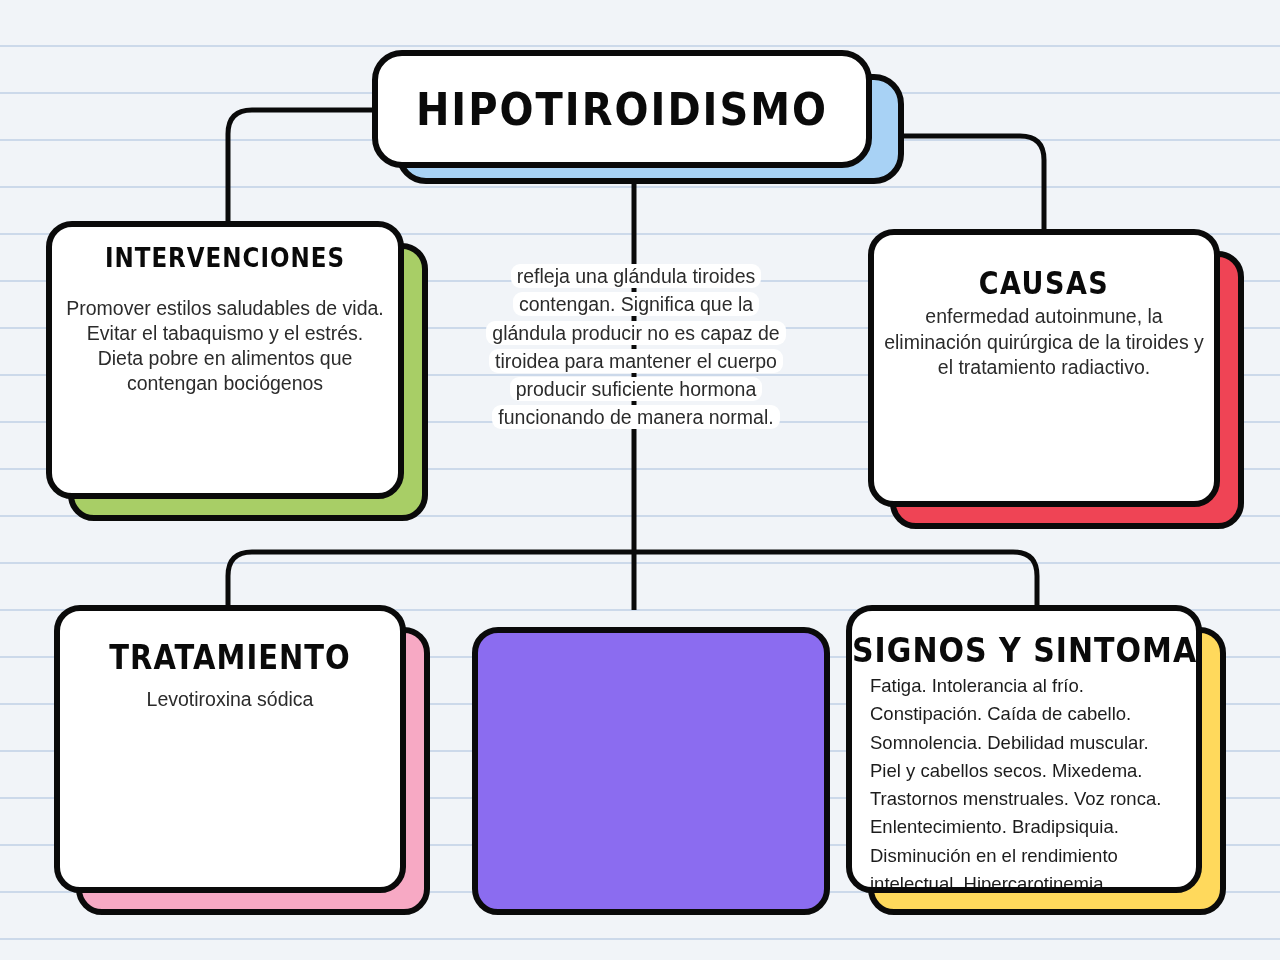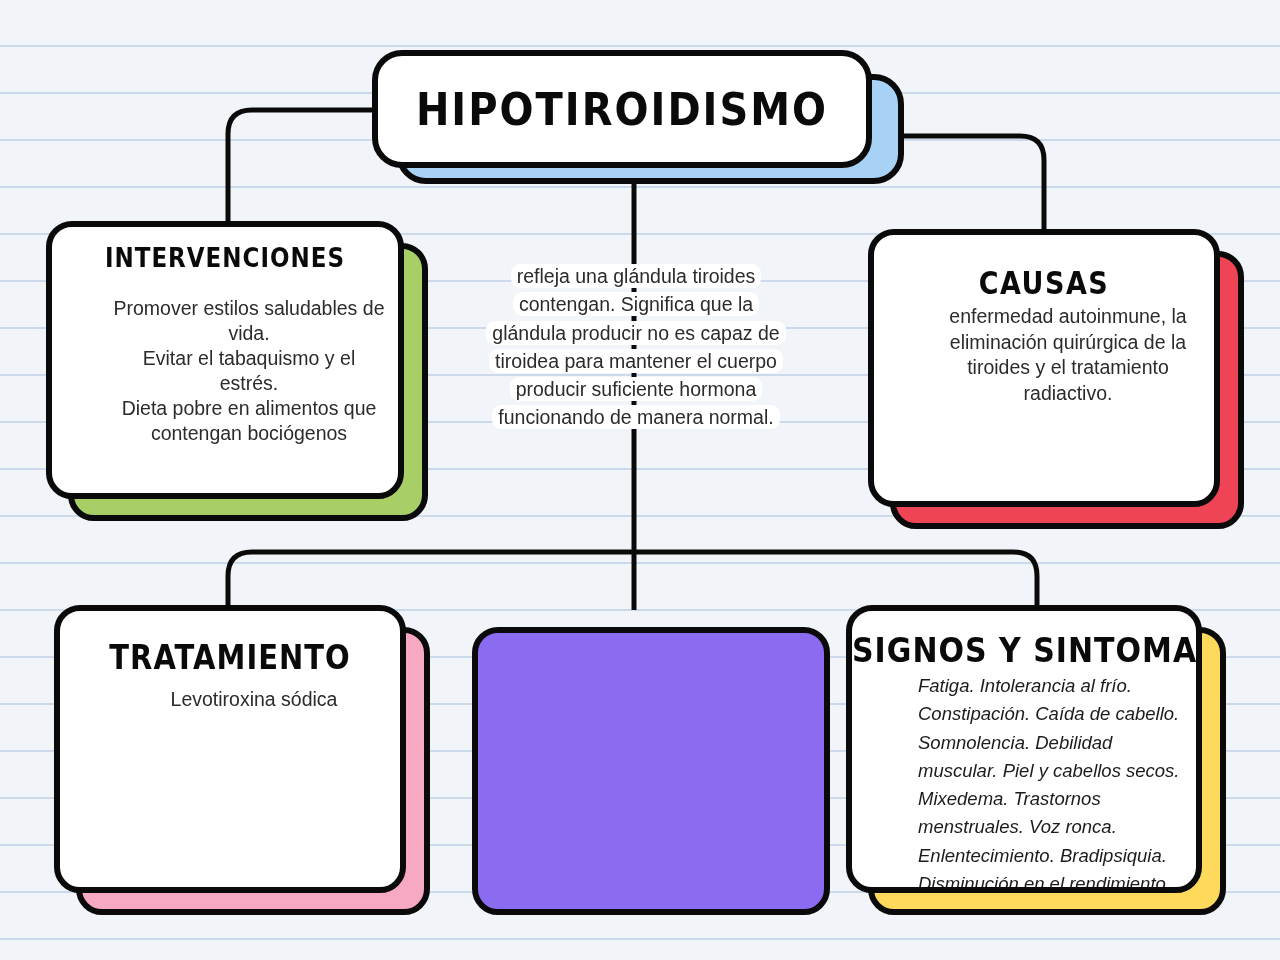--- a/index.html
+++ b/index.html
@@ -67,21 +67,20 @@
     letter-spacing: 0.5px;
     transform: scaleY(1.18);
     transform-origin: center top;
     white-space: nowrap;
   }
   .card-body {
     font-family: "Liberation Sans", sans-serif;
     color: #2b2b2b;
     text-align: center;
     line-height: 1.3;
-    margin-left: 48px;
   }
 
   
   #title-card {
     left: 372px;
     top: 50px;
     width: 500px;
     height: 118px;
     border-radius: 30px;
     display: flex;
@@ -138,21 +137,20 @@
     transform-origin: center center;
   }
   #signos-card .card-body {
     font-family: "Liberation Sans", sans-serif;
     font-size: 18.5px;
     text-align: left;
     padding: 0 14px 0 18px;
     margin-top: 4px;
     line-height: 1.53;
     color: #1c1c1c;
-    font-style: italic;
   }
 
   
   #desc {
     position: absolute;
     left: 462px;
     top: 250px;
     width: 348px;
     z-index: 4;
     text-align: center;

